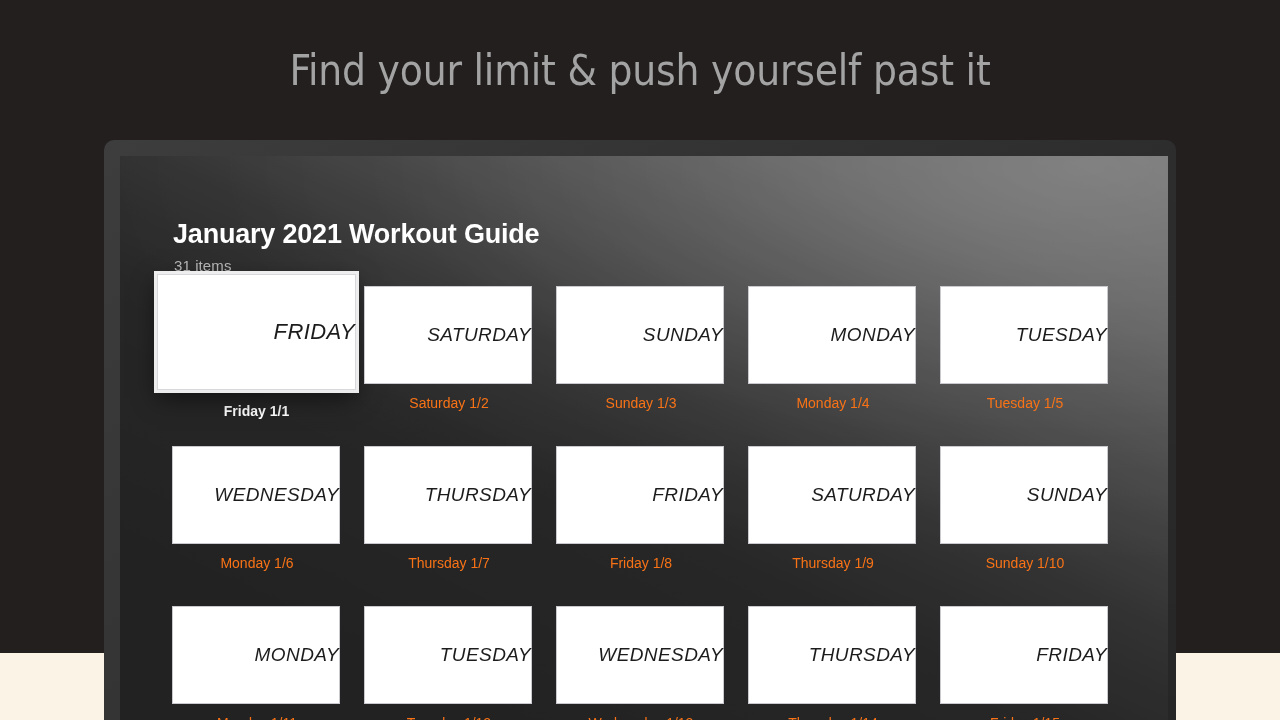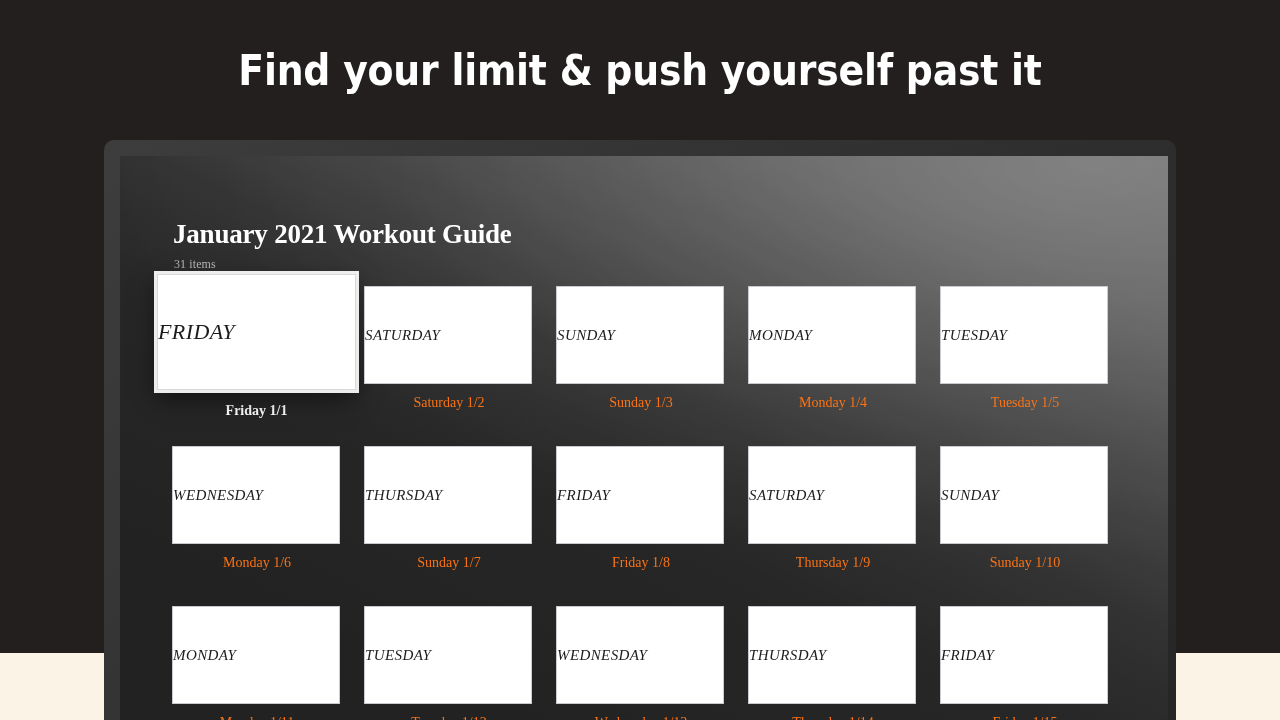--- a/index.html
+++ b/index.html
@@ -30,24 +30,24 @@
   }
   #cream-left  { left: 0;     bottom: 0; width: 104px; height: 67px; }
   #cream-right { right: 0;    bottom: 0; width: 104px; height: 67px; }
 
   
   #headline {
     position: absolute;
     left: 0; right: 0;
     top: 48px;
     text-align: center;
-    color: #ffffff;
+    color: #a3a3a3;
     font-family: "DejaVu Sans Condensed", "Liberation Sans Narrow", "Liberation Sans", sans-serif;
     font-size: 42px;
-    font-weight: 700;
+    font-weight: 400;
     letter-spacing: -0.2px;
     line-height: 1.1;
     white-space: nowrap;
     font-stretch: condensed;
   }
 
   
   #device {
     position: absolute;
     left: 104px;
@@ -62,21 +62,20 @@
   }
 
   #screen {
     position: absolute;
     left: 16px;
     top: 16px;
     width: 1048px;
     height: 564px;
     background: #222222;
     overflow: hidden;
-    font-family: Liberation Serif, serif;
   }
 
   
   #screen-glare {
     position: absolute;
     inset: 0;
     pointer-events: none;
     background:
       linear-gradient(205deg,
         rgba(255,255,255,0.30) 0%,
@@ -117,21 +116,21 @@
     font-size: 27px;
     font-weight: 700;
     letter-spacing: -0.2px;
     white-space: nowrap;
   }
   #guide-subtitle {
     position: absolute;
     left: 54px;
     top: 101px;
     color: #b9b9b9;
-    font-size: 12px;
+    font-size: 15px;
     font-weight: 400;
     letter-spacing: 0.1px;
     white-space: nowrap;
   }
 
   
   #grid {
     position: absolute;
     left: 52px;
     top: 130px;
@@ -148,25 +147,25 @@
   }
   .card-thumb {
     position: relative;
     width: 168px;
     height: 98px;
     background: #ffffff;
     border: 1px solid #c9c9cf;
     box-sizing: border-box;
     display: flex;
     align-items: center;
-    justify-content: flex-start;
+    justify-content: flex-end;
   }
   .card-thumb .day-word {
     color: #1c1c1c;
-    font-size: 15px;
+    font-size: 19px;
     font-style: italic;
     font-weight: 400;
     letter-spacing: 0.4px;
     white-space: nowrap;
   }
   .card-label {
     margin-top: 11px;
     text-align: center;
     color: #f97316;
     font-size: 14px;
@@ -251,21 +250,21 @@
               <div class="day-cell" style="left: 0px;">
                 <div class="card-thumb">
                   <span class="day-word">WEDNESDAY</span>
                 </div>
                 <div class="card-label">Monday 1/6</div>
               </div>
               <div class="day-cell" style="left: 192px;">
                 <div class="card-thumb">
                   <span class="day-word">THURSDAY</span>
                 </div>
-                <div class="card-label">Sunday 1/7</div>
+                <div class="card-label">Thursday 1/7</div>
               </div>
               <div class="day-cell" style="left: 384px;">
                 <div class="card-thumb">
                   <span class="day-word">FRIDAY</span>
                 </div>
                 <div class="card-label">Friday 1/8</div>
               </div>
               <div class="day-cell" style="left: 576px;">
                 <div class="card-thumb">
                   <span class="day-word">SATURDAY</span>

